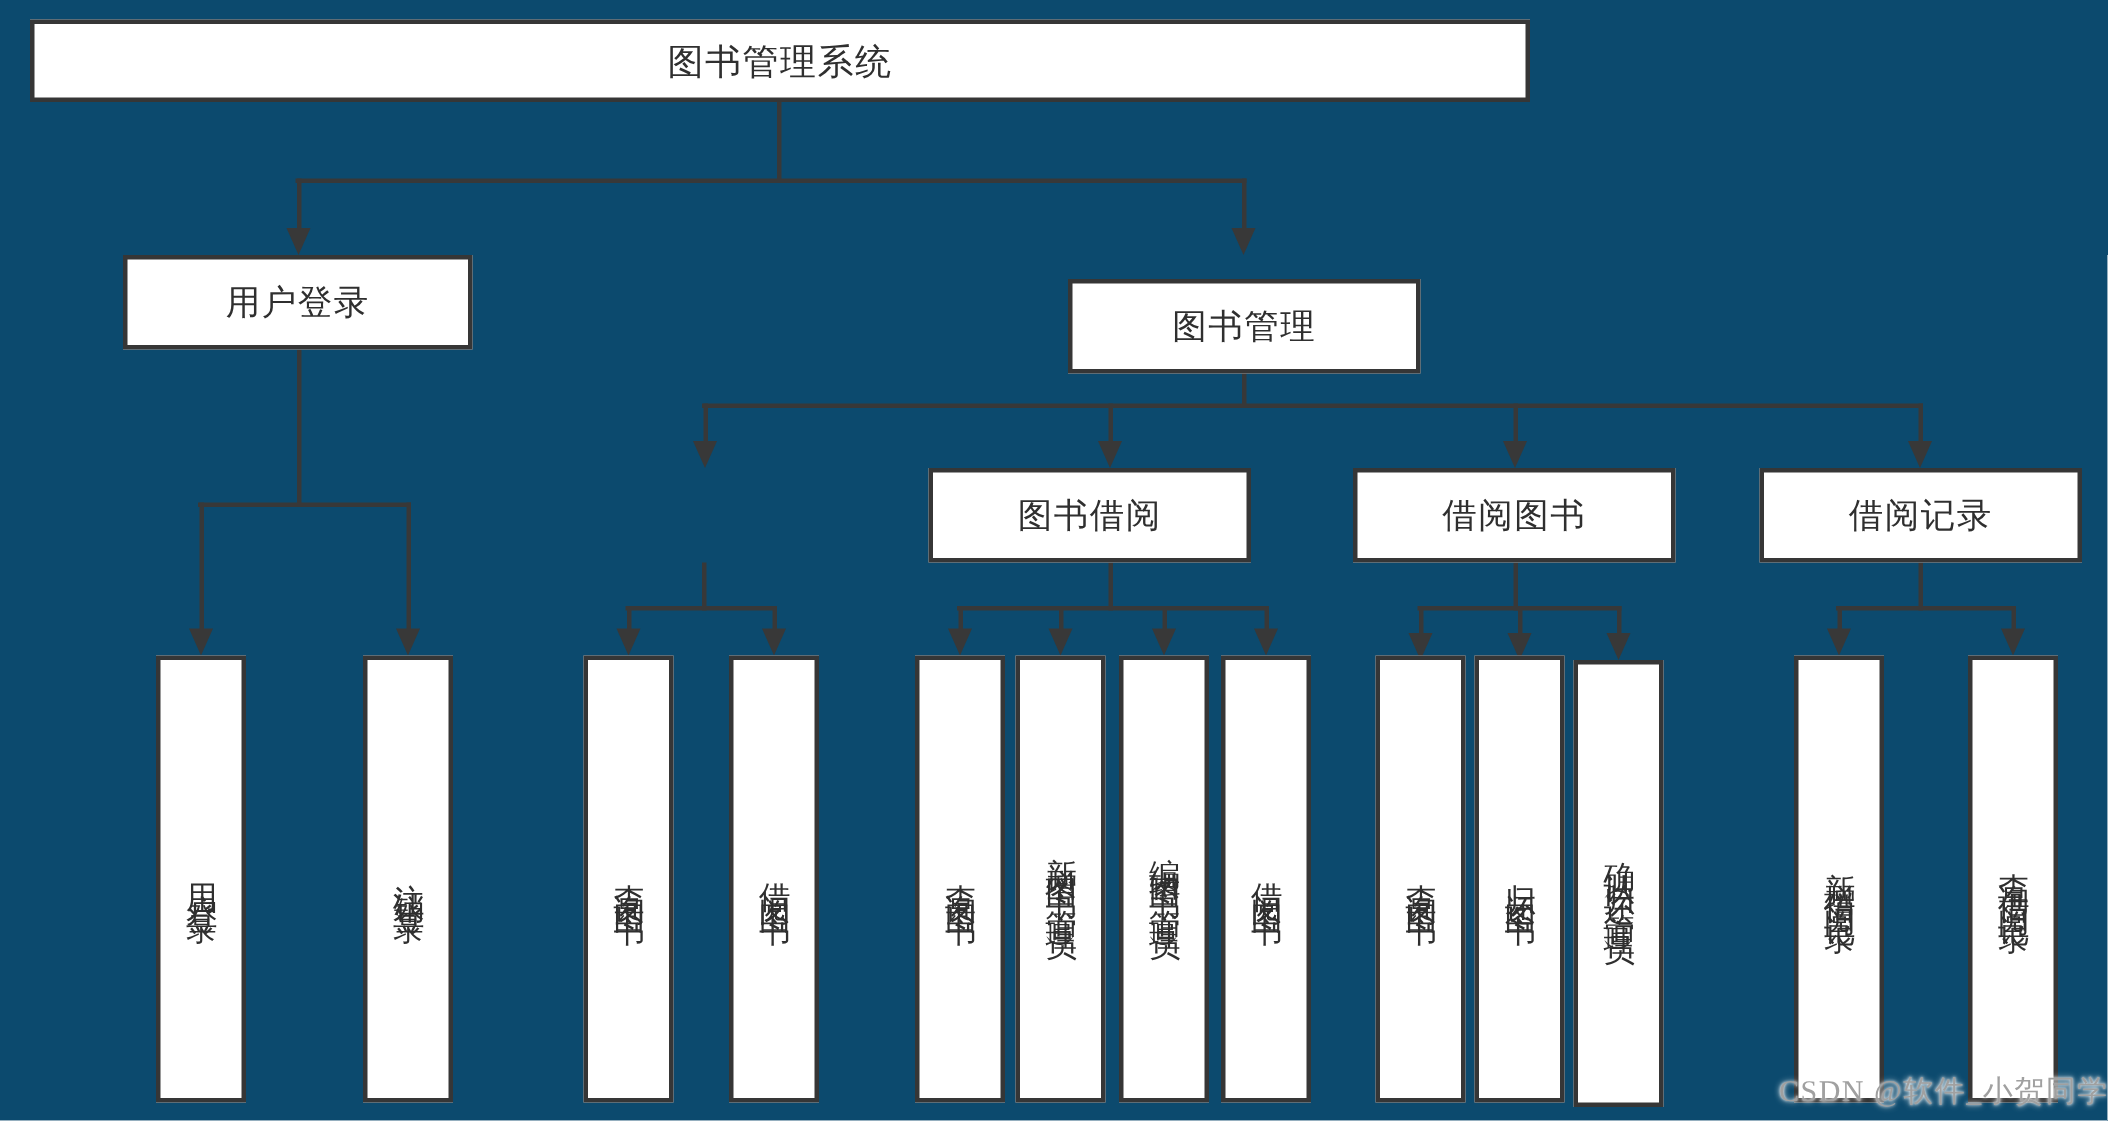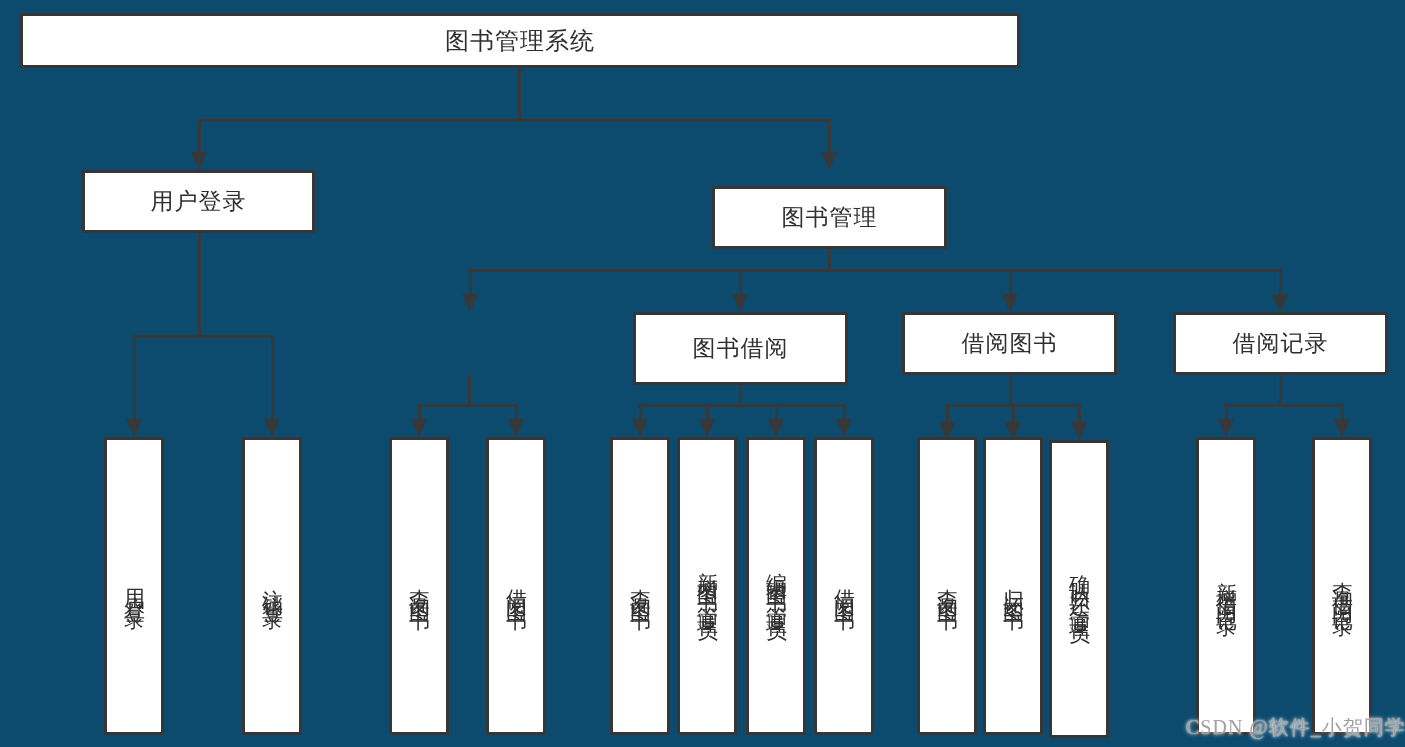--- a/index.html
+++ b/index.html
@@ -60,21 +60,21 @@
     <span>图书管理系统</span>
   </div>
 
   <div class="box h-box" style="left:82px;top:170px;width:233px;height:63px;">
     <span>用户登录</span>
   </div>
   <div class="box h-box" style="left:712px;top:170px;width:235px;height:63px;margin-top:16px;">
     <span>图书管理</span>
   </div>
 
-  <div class="box h-box" style="left:633px;top:312px;width:215px;height:73px;">
+  <div class="box h-box" style="left:619px;top:312px;width:215px;height:63px;">
     <span>图书借阅</span>
   </div>
   <div class="box h-box" style="left:902px;top:312px;width:215px;height:63px;">
     <span>借阅图书</span>
   </div>
   <div class="box h-box" style="left:1173px;top:312px;width:215px;height:63px;text-align:center;">
     <span>借阅记录</span>
   </div>
 
   <div class="box leaf" style="left:104px;top:437px;">

